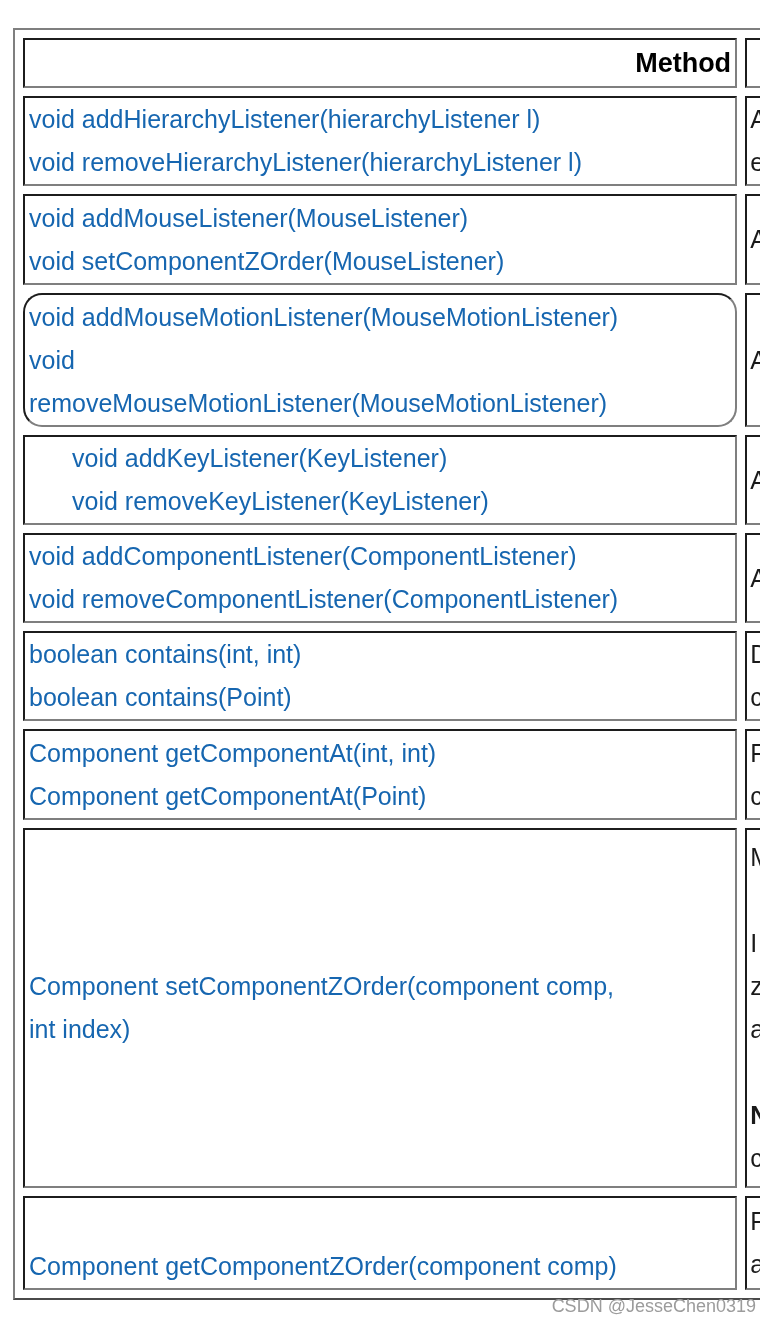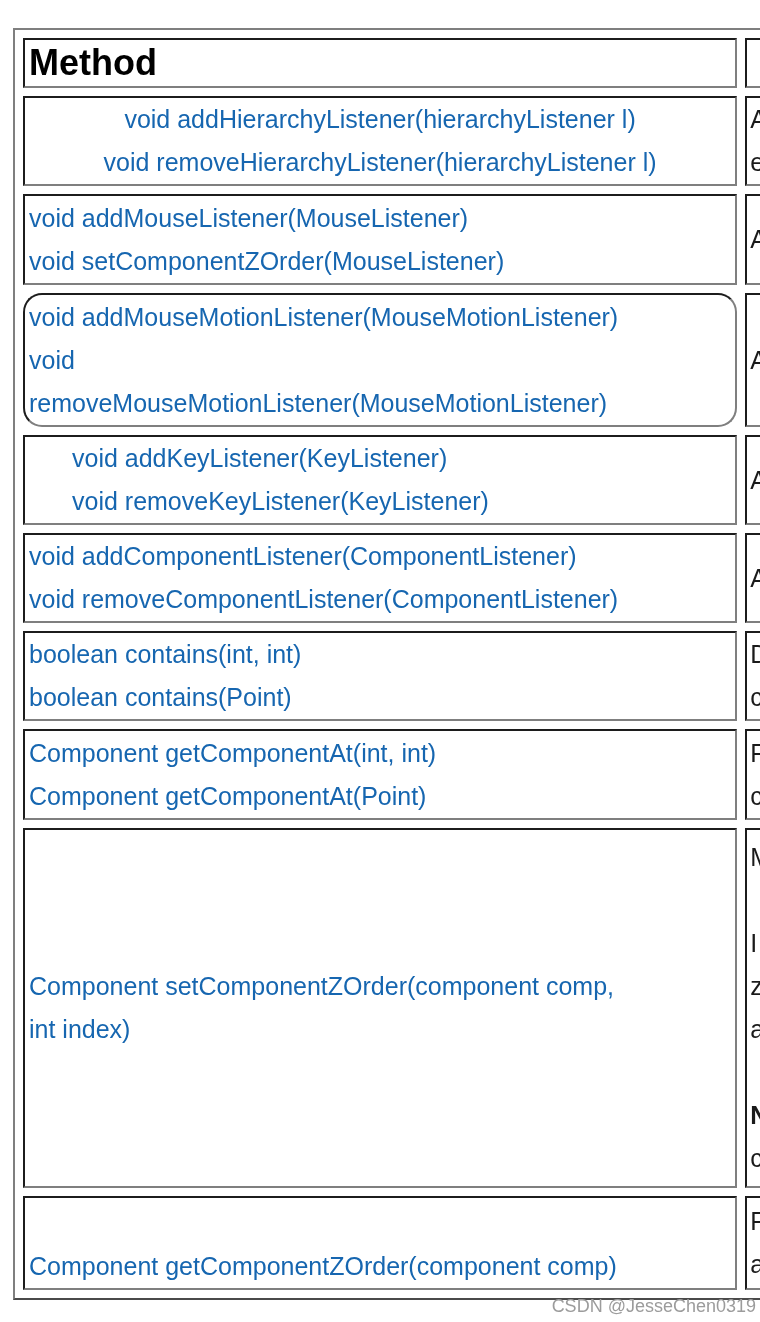--- a/index.html
+++ b/index.html
@@ -35,24 +35,24 @@
     border:2px solid;
     border-color:var(--cell-dark) var(--cell-light) var(--cell-light) var(--cell-dark);
     vertical-align:middle;
     overflow:hidden;
     padding:0 4px;
   }
   col.col-method{width:712px;}
   col.col-desc{width:624px;}
   th.method-header{
     height:50px;
-    font-size:36px;
+    font-size:27px;
     font-weight:bold;
     color:#000000;
-    text-align:left;
+    text-align:right;
   }
   th.desc-header{height:50px;}
   .line{
     display:block;
     height:43px;
     line-height:43px;
     font-size:25px;
     white-space:nowrap;
   }
   td.method-cell .line{color:var(--method-blue);}
@@ -79,21 +79,21 @@
     <col class="col-desc">
   </colgroup>
   <thead>
     <tr>
       <th class="method-header">Method</th>
       <th class="desc-header"></th>
     </tr>
   </thead>
   <tbody id="rows-body">
       <tr>
-        <td class="method-cell" style="height: 90px; text-align: center;">
+        <td class="method-cell" style="height: 90px;">
           <span class="line">void addHierarchyListener(hierarchyListener l)</span>
           <span class="line">void removeHierarchyListener(hierarchyListener l)</span>
         </td>
         <td class="desc-cell" style="height: 90px;">
           <span class="line">A</span>
           <span class="line">e</span>
         </td>
       </tr>
       <tr>
         <td class="method-cell" style="height: 91px;">

